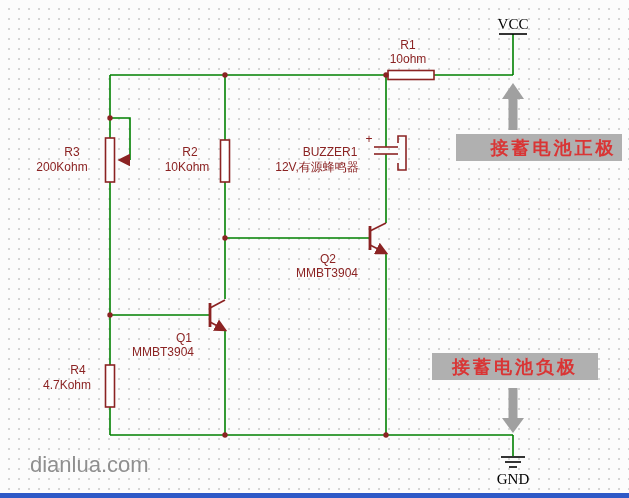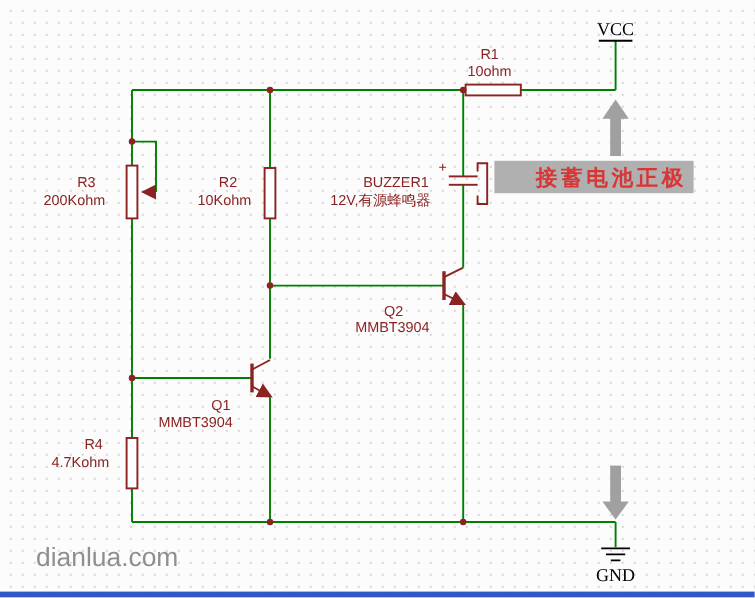--- a/index.html
+++ b/index.html
@@ -26,21 +26,21 @@
   .lbl{fill:var(--comp);font-size:12px;font-family:"Liberation Sans",sans-serif;}
   .pwr{fill:#000000;font-size:15px;font-family:"Liberation Serif",serif;}
   .dot{fill:var(--comp);stroke:none;}
   .gray{fill:var(--arrow);stroke:none;}
   .note{
     position:absolute;width:166px;height:27px;background:var(--note-bg);
     color:var(--note-text);font-weight:bold;font-size:18px;letter-spacing:3px;
     display:flex;align-items:center;justify-content:center;
     font-family:"Liberation Sans",sans-serif;white-space:nowrap;
   }
-  .note-positive{left:412px;top:134px;padding-left:29px;}
+  .note-positive{left:456px;top:134px;padding-left:29px;}
   .note-negative{left:432px;top:353px;}
   .watermark{
     position:absolute;left:30px;top:452px;font-size:22px;color:#8f8f8f;
     font-family:"Liberation Sans",sans-serif;
   }
   .bottom-bar{position:absolute;left:0;bottom:0;width:629px;height:5px;background:#2e59c7;}
 </style>
 </head>
 <body>
 
@@ -150,17 +150,18 @@
       <polygon class="gray" points="502,99 524,99 513,83"></polygon>
       <rect class="gray" x="508.5" y="97" width="9" height="33"></rect>
     </g>
     <g>
       <rect class="gray" x="508.5" y="388" width="9" height="32"></rect>
       <polygon class="gray" points="502,418 524,418 513,433"></polygon>
     </g>
   </svg>
 
   <div class="note note-positive">接蓄电池正极</div>
+  <div class="note note-negative">接蓄电池负极</div>
 
   <div class="watermark">dianlua.com</div>
 
   <div class="bottom-bar"></div>
 </div>
 
 </body></html>

